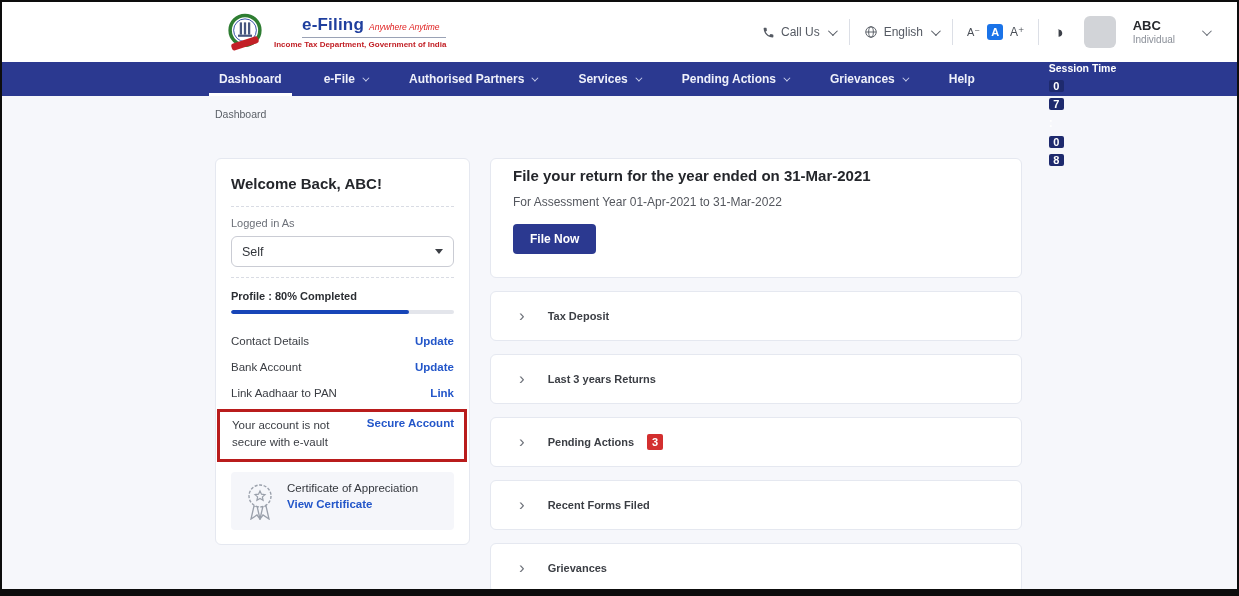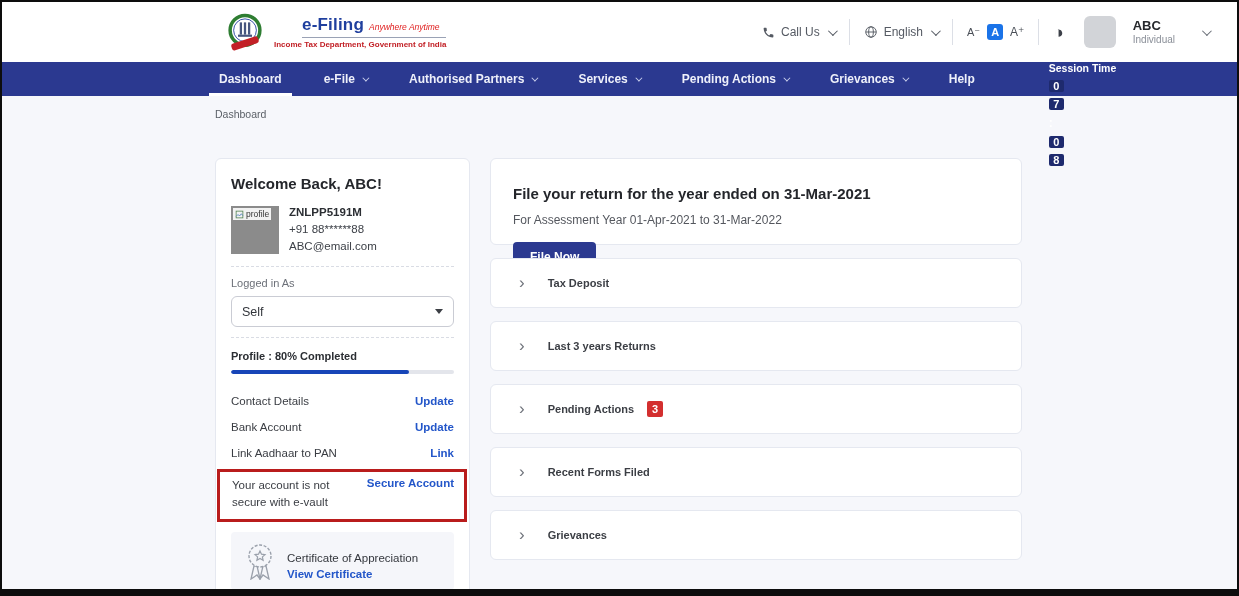--- a/index.html
+++ b/index.html
@@ -95,28 +95,28 @@
   .prog-track { height:4px; border-radius:3px; background:#e3e5eb; overflow:hidden; margin-bottom:14px; }
   .prog-fill { height:100%; background:#1745b8; border-radius:3px; }
   .link-row { display:flex; justify-content:space-between; align-items:center; font-size:11.5px; padding:7px 0; }
   .link-row .lbl { color:#3a3d43; }
   .link-action { color:#2356c9; font-weight:bold; cursor:pointer; text-decoration:none; }
   .secure-row {
     border:3px solid #b91c1c; margin:3px -13px 10px -14px; padding:5px 10px 7px 12px;
     display:flex; justify-content:space-between; font-size:11.5px; align-items:flex-start;
   }
   .secure-row .lbl { color:#3a3d43; width:126px; line-height:1.5; }
-  .cert-box { background:#f5f6fa; border-radius:4px; padding:10px 12px; display:flex; gap:10px; align-items:flex-end; margin-top:6px; }
+  .cert-box { background:#f5f6fa; border-radius:4px; padding:10px 12px; display:flex; gap:10px; align-items:flex-start; margin-top:6px; }
   .cert-icon { width:34px; height:38px; flex:0 0 auto; }
   .cert-text { display:flex; flex-direction:column; gap:4px; font-size:11.5px; }
   .cert-title { color:#34373d; }
 
   
   .right-col { width:532px; display:flex; flex-direction:column; }
-  .filing-card { padding:26px 22px; height:87px; }
+  .filing-card { padding:8px 22px; height:120px; }
   .filing-title { font-size:15px; font-weight:bold; color:#24262b; }
   .filing-sub { font-size:12px; color:#54575e; margin-top:11px; }
   .btn-primary {
     margin-top:15px; display:inline-block; background:#2b3990; color:#fff;
     font-size:12px; font-weight:bold; padding:8px 17px; border:none; border-radius:4px; cursor:pointer;
   }
   .acc { height:50px; margin-top:13px; display:flex; align-items:center; padding:0 20px 0 28px; cursor:pointer; }
   .acc-chev { font-size:17px; color:#6f737b; margin-right:23px; line-height:1; transform:translateY(-1px); }
   .acc-label { font-size:11px; font-weight:bold; color:#3b3e44;text-align:center; }
   .acc-badge {
@@ -228,36 +228,20 @@
 
   <div class="content">
     <div class="breadcrumb">Dashboard</div>
 
     <div class="cols">
 
       <div class="left-col">
         <div class="card welcome-card">
           <div class="welcome-title">Welcome Back, ABC!</div>
 
-          <div class="profile-row">
-            <div class="pimg">
-              <div class="pimg-broken">
-                <svg viewBox="0 0 24 24" fill="none" stroke="#4a7d4a" stroke-width="2">
-                    <rect x="3" y="3" width="18" height="18"></rect>
-                    <path d="M3 17l5-5 4 4 5-6 4 5" stroke="#3a6fb5"></path>
-                  </svg>
-                <span>profile</span>
-              </div>
-            </div>
-            <div class="pmeta">
-              <span class="pan">ZNLPP5191M</span>
-              <span>+91 88******88</span>
-              <span>ABC@email.com</span>
-            </div>
-          </div>
 
           <div class="dash-div"></div>
 
           <div class="li-label">Logged in As</div>
           <div class="select">
             <span>Self</span>
             <span class="select-caret"></span>
           </div>
 
           <div class="dash-div"></div>

